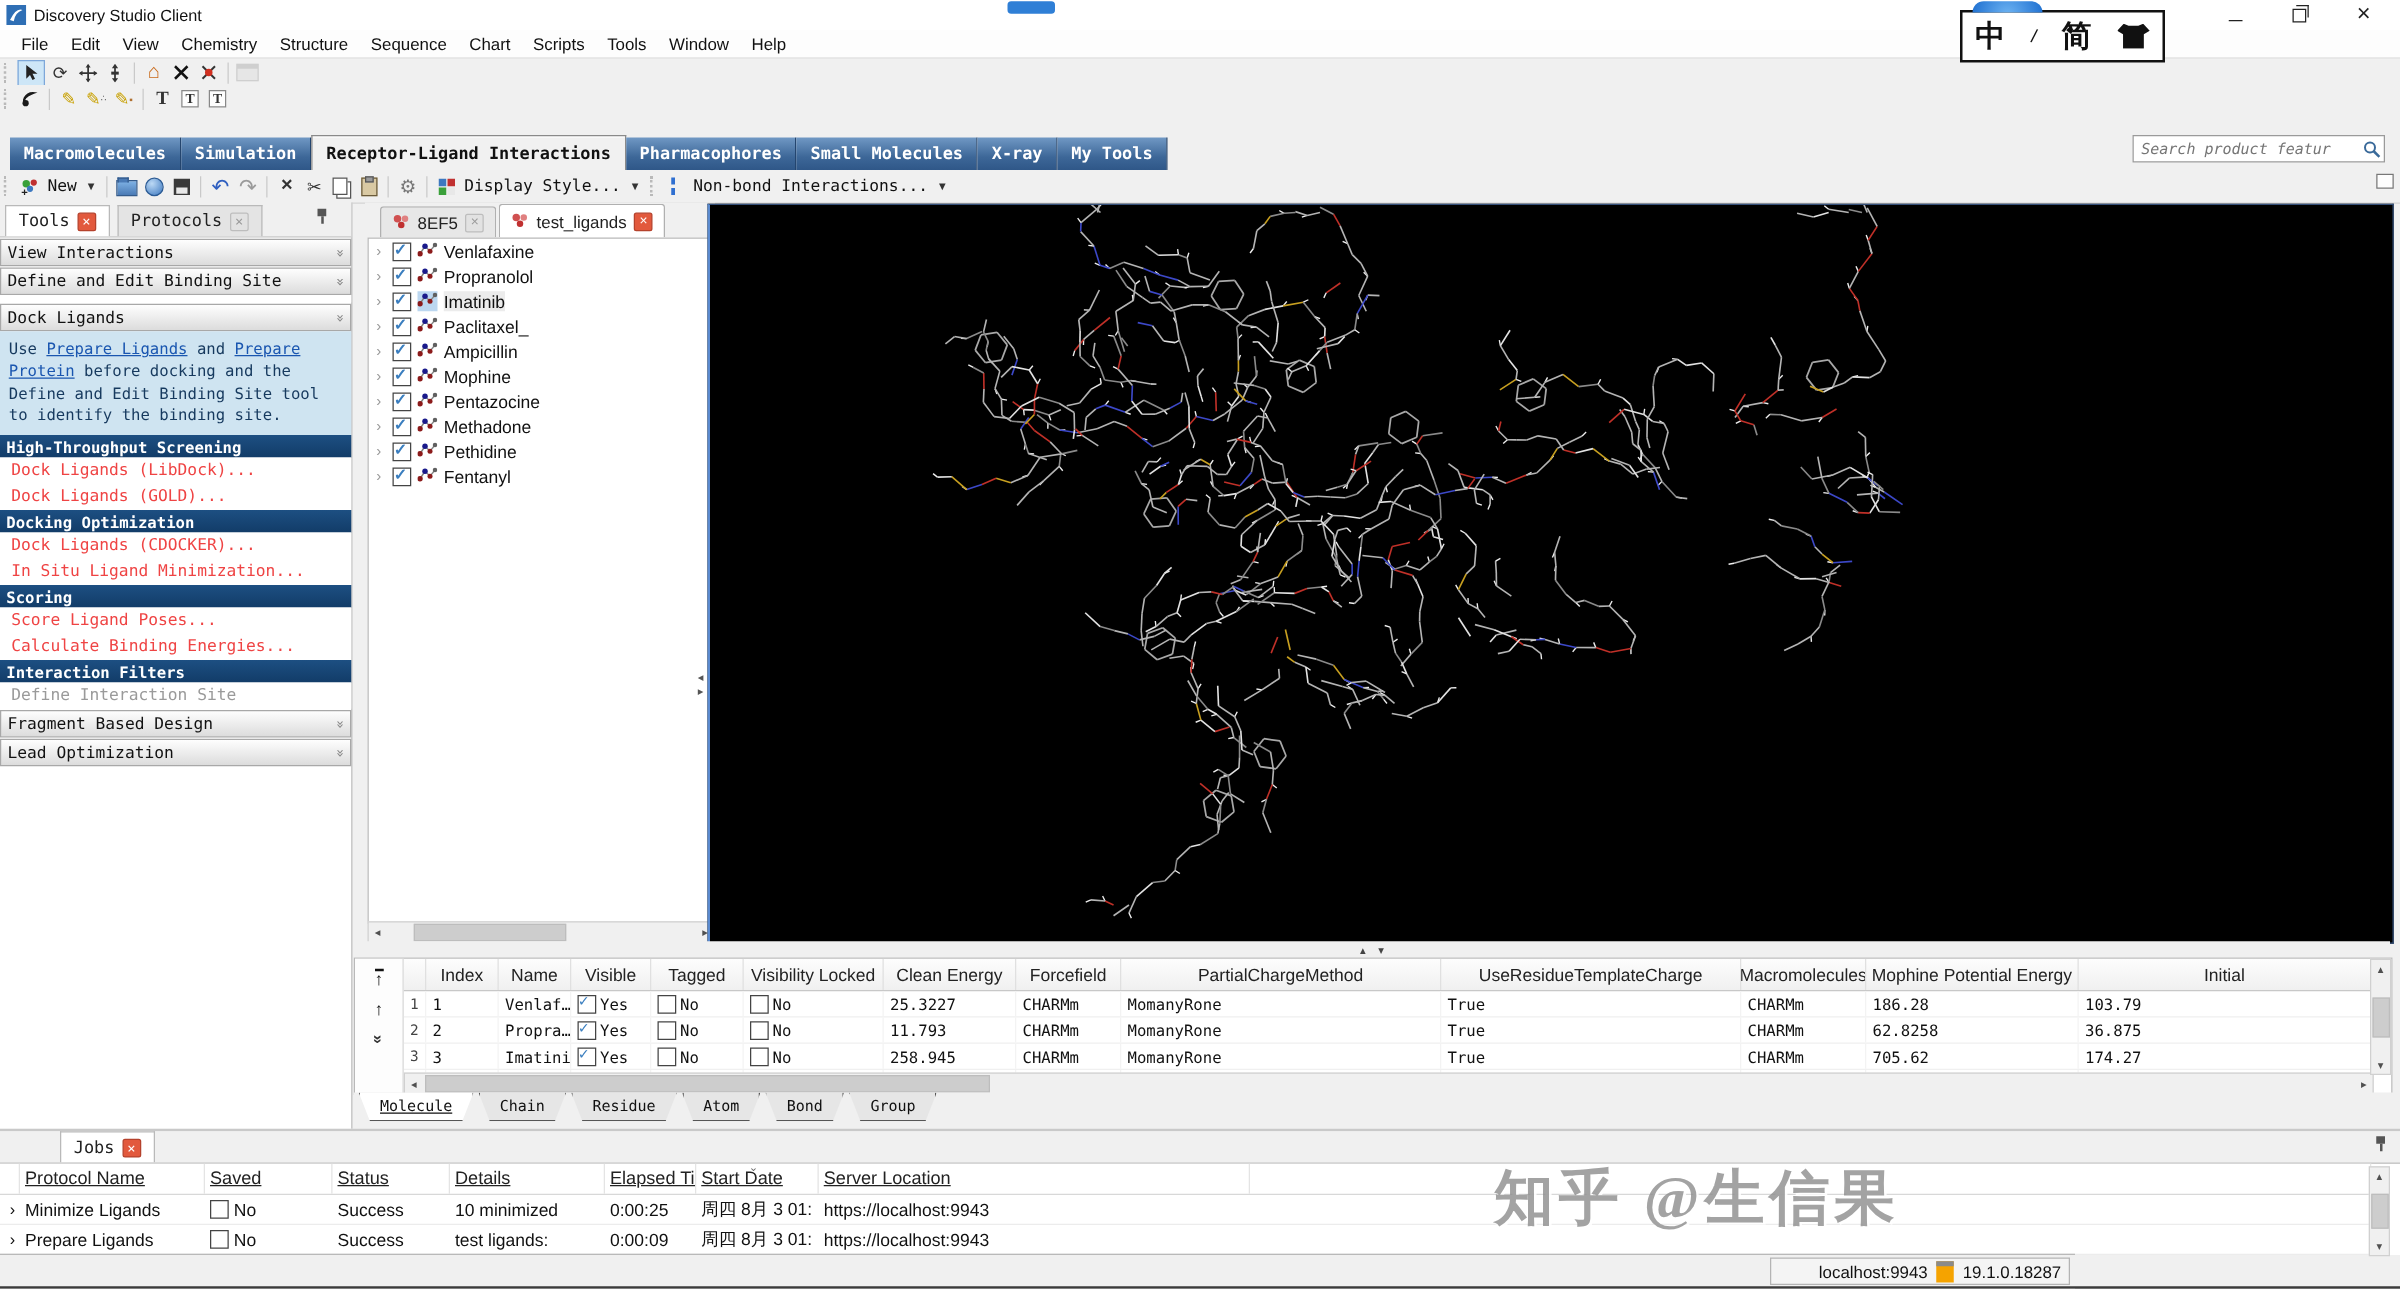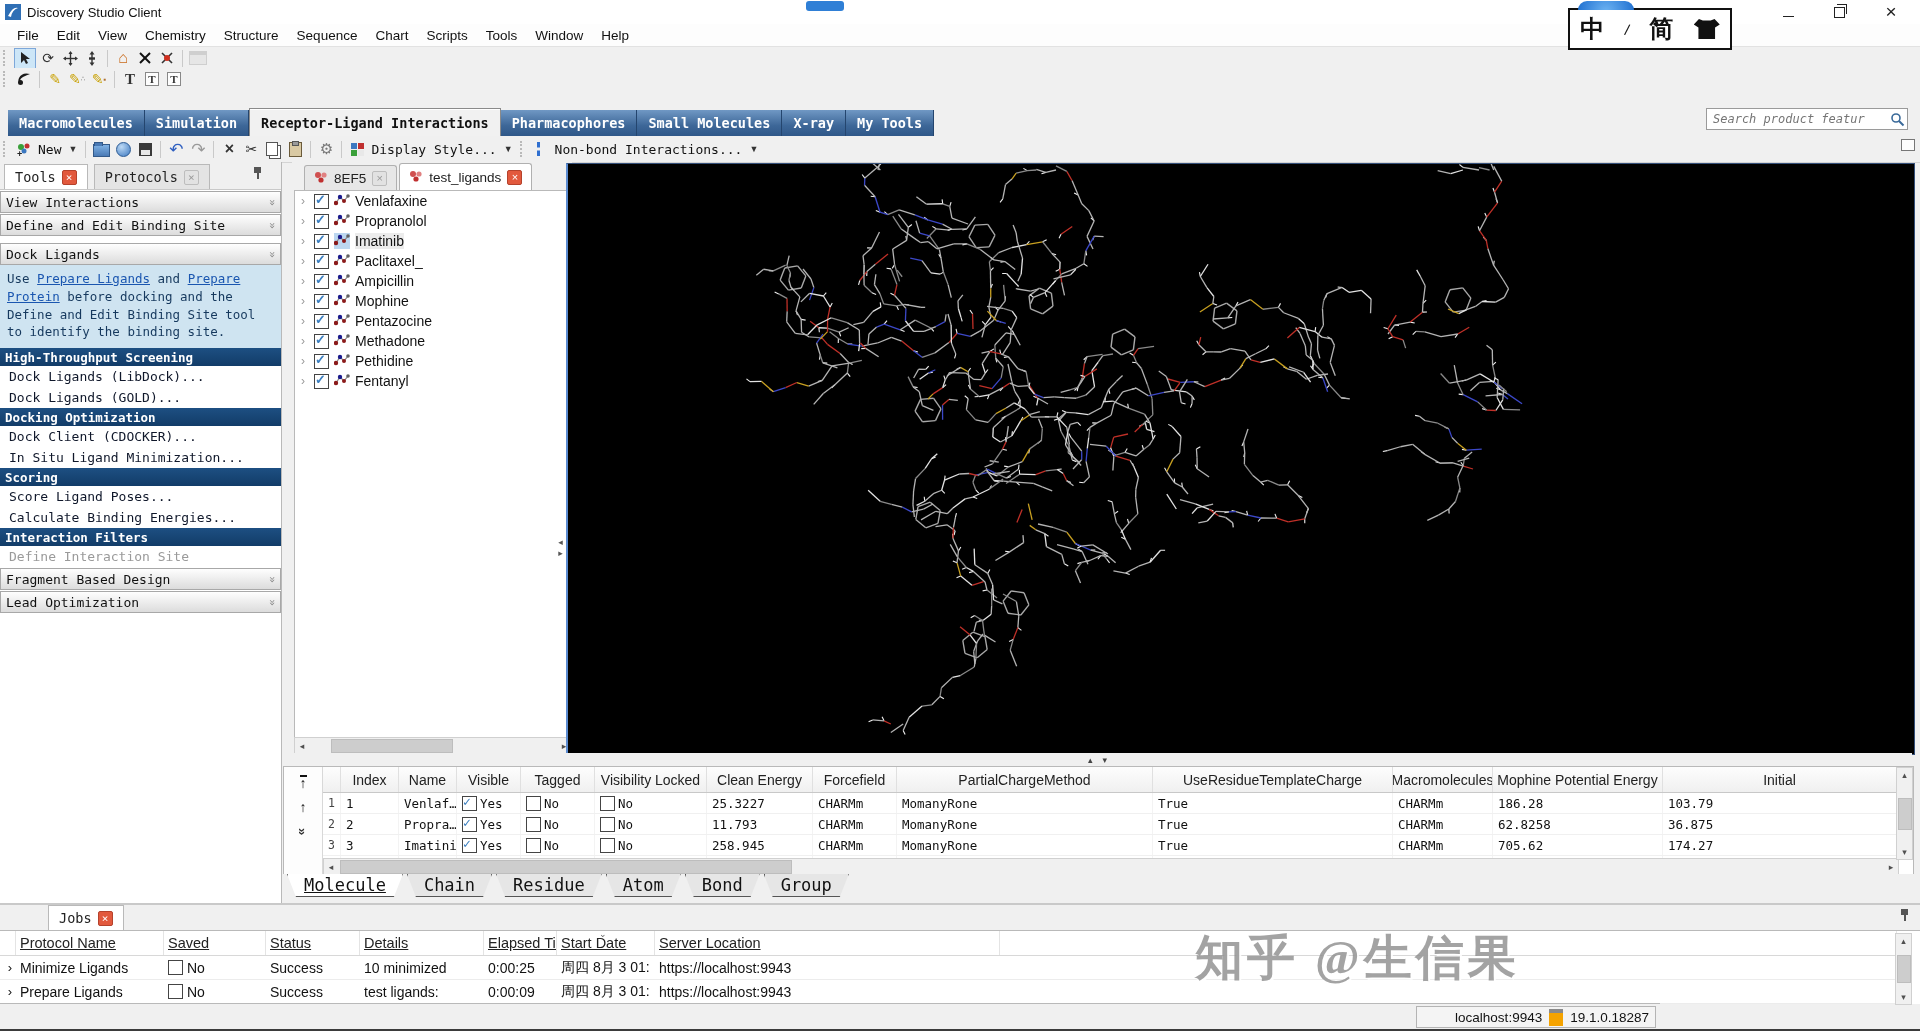--- a/index.html
+++ b/index.html
@@ -74,21 +74,21 @@
   .pin-ic{width:10px;height:14px;position:relative;margin:0 0 4px 0;}
   .pin-ic::before{content:"";position:absolute;left:1px;top:1px;width:7px;height:6px;background:#555;}
   .pin-ic::after{content:"";position:absolute;left:4px;top:7px;width:1.5px;height:6px;background:#555;}
   .lp-body{font-family:"DejaVu Sans Mono",monospace;}
   .lp-header{height:20px;margin-top:1px;background:linear-gradient(#fefefe,#dcdcdc);border:1px solid #a8a8a8;display:flex;align-items:center;justify-content:space-between;padding:0 4px 0 5px;font-size:13px;color:#111;}
   .lp-header .chev{color:#888;font-size:11px;transform:rotate(90deg);}
   .lp-gap{height:6px;background:#fff;}
   .lp-info{background:#cfe4f1;color:#16395e;font-size:12.5px;line-height:1.42;padding:5px 6px 7px 7px;}
   .lp-info a{color:#1a56b0;text-decoration:underline;}
   .lp-sub{height:18px;background:linear-gradient(#1d4f82,#123c68);color:#fff;font-weight:bold;font-size:12.5px;display:flex;align-items:center;padding-left:5px;}
-  .lp-item{height:21px;display:flex;align-items:center;padding-left:9px;font-size:13px;color:#0f172a;background:#fff;}
+  .lp-item{height:21px;display:flex;align-items:center;padding-left:9px;font-size:13px;color:#ef4444;background:#fff;}
   .lp-item.dis{color:#9a9a9a;}
   
   .explorer{left:292px;top:162px;width:280px;height:591px;background:#f0f0f0;}
   .doc-tabs{height:28px;display:flex;align-items:flex-end;padding-left:12px;gap:2px;}
   .dtab{height:24px;display:flex;align-items:center;gap:6px;padding:0 9px;background:#e7e7e7;border:1px solid #b0b0b0;border-bottom:none;border-radius:3px 3px 0 0;font-size:13.5px;color:#222;}
   .dtab.active{background:#fff;height:26px;}
   .tree{position:absolute;left:2px;top:28px;width:276px;height:547px;background:#fff;border:1px solid #b9b9b9;overflow:hidden;}
   .trow{height:20px;display:flex;align-items:center;gap:5px;padding-left:6px;font-size:14px;}
   .trow .chv{color:#9a9a9a;font-size:12px;width:8px;}
   .cb{width:13px;height:13px;border:1px solid #444;background:#fff;position:relative;flex:none;}
@@ -115,21 +115,21 @@
   .dt-row{display:grid;grid-template-columns:18px 58px 58px 64px 74px 112px 106px 84px 256px 240px 100px 170px 1fr;align-items:center;}
   .dt-head{height:25px;background:linear-gradient(#fdfdfd,#f0f0f0);border-bottom:1px solid #c8c8c8;}
   .dt-head .hc{font-size:14px;color:#222;text-align:center;white-space:nowrap;overflow:hidden;border-right:1px solid #e0e0e0;height:25px;display:flex;align-items:center;justify-content:center;}
   .dt-r{height:20px;border-bottom:1px solid #f0f0f0;font-family:"DejaVu Sans Mono",monospace;font-size:12.5px;}
   .dt-r .c{padding-left:5px;white-space:nowrap;overflow:hidden;border-right:1px solid #f3f3f3;height:20px;display:flex;align-items:center;gap:3px;}
   .dt-r .rn{color:#444;font-size:11.5px;justify-content:center;padding-left:0;}
   .dt-hscroll{left:39px;top:91px;width:1574px;}
   .dt-vscroll{right:0px;top:0px;height:91px;}
   
   .bottom-tabs{left:283px;top:874px;width:1629px;height:28px;display:flex;align-items:flex-start;gap:4px;padding-left:4px;background:#f0f0f0;}
-  .btab{height:22px;padding:0 16px;display:flex;align-items:center;font-family:"DejaVu Sans Mono",monospace;font-size:17px;color:#111;
+  .btab{height:22px;padding:0 16px;display:flex;align-items:center;font-family:"DejaVu Sans Mono",monospace;font-size:12px;color:#111;
         background:#e6e6e6;border:1px solid #555;border-top:none;clip-path:polygon(0 0,100% 0,calc(100% - 9px) 100%,9px 100%);}
   .btab.active{background:#fff;text-decoration:underline;}
   
   .jobs-divider{left:0;top:903px;width:1920px;height:2px;background:#c9c9c9;}
   .jobs-tabrow{left:0;top:905px;width:1920px;height:25px;background:#f0f0f0;display:flex;align-items:flex-end;padding-left:4px;position:absolute;}
   .jobs-panel{left:0;top:930px;width:1920px;height:73px;background:#fff;border-top:1px solid #b9b9b9;}
   .jb-grid{position:absolute;left:0;top:0;width:1897px;}
   .jb-row{display:grid;grid-template-columns:16px 148px 102px 94px 124px 73px 98px 345px 1fr;align-items:center;}
   .jb-head{height:24px;border-bottom:1px solid #d8d8d8;background:#fff;}
   .jb-head .hc{font-size:14.5px;color:#222;white-space:nowrap;overflow:hidden;padding-left:4px;border-right:1px solid #e4e4e4;height:24px;display:flex;align-items:center;position:relative;text-decoration:underline;}
@@ -372,21 +372,21 @@
         <div class="lp-gap"></div>
         <div class="lp-header">
           <span>Dock Ligands</span>
           <span class="chev">»</span>
         </div>
         <div class="lp-info"><span>Use </span><a href="#">Prepare Ligands</a><span> and </span><a href="#">Prepare Protein</a><span> before docking and the Define and Edit Binding Site tool to identify the binding site.</span></div>
         <div class="lp-sub">High-Throughput Screening</div>
         <div class="lp-item">Dock Ligands (LibDock)...</div>
         <div class="lp-item">Dock Ligands (GOLD)...</div>
         <div class="lp-sub">Docking Optimization</div>
-        <div class="lp-item">Dock Client (CDOCKER)...</div>
+        <div class="lp-item">Dock Ligands (CDOCKER)...</div>
         <div class="lp-item">In Situ Ligand Minimization...</div>
         <div class="lp-sub">Scoring</div>
         <div class="lp-item">Score Ligand Poses...</div>
         <div class="lp-item">Calculate Binding Energies...</div>
         <div class="lp-sub">Interaction Filters</div>
         <div class="lp-item dis">Define Interaction Site</div>
         <div class="lp-header">
           <span>Fragment Based Design</span>
           <span class="chev">»</span>
         </div>

